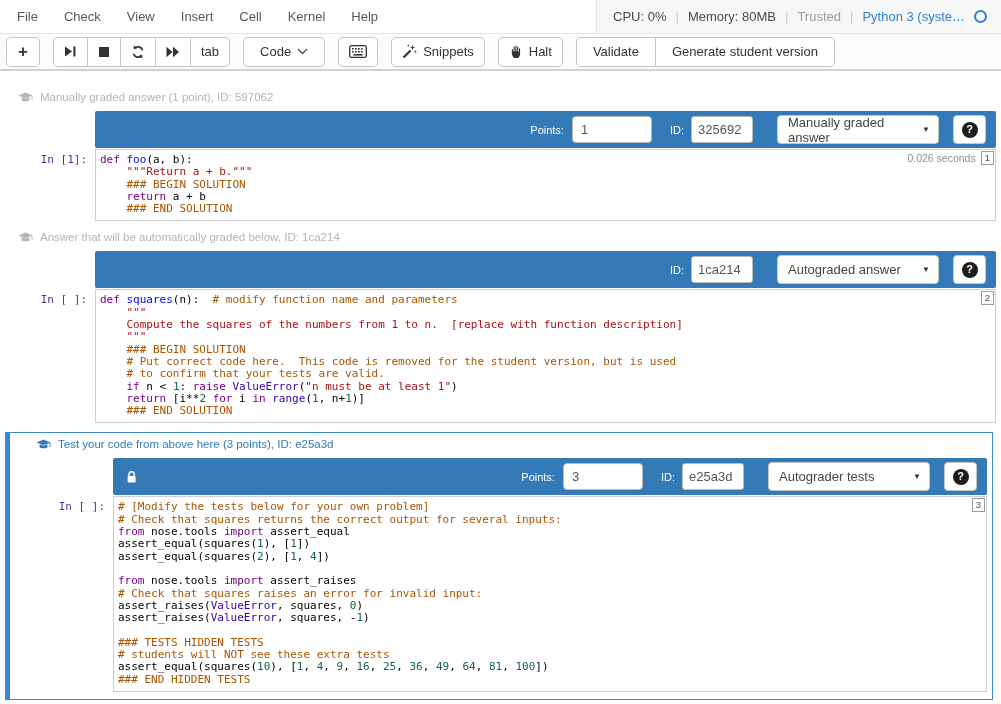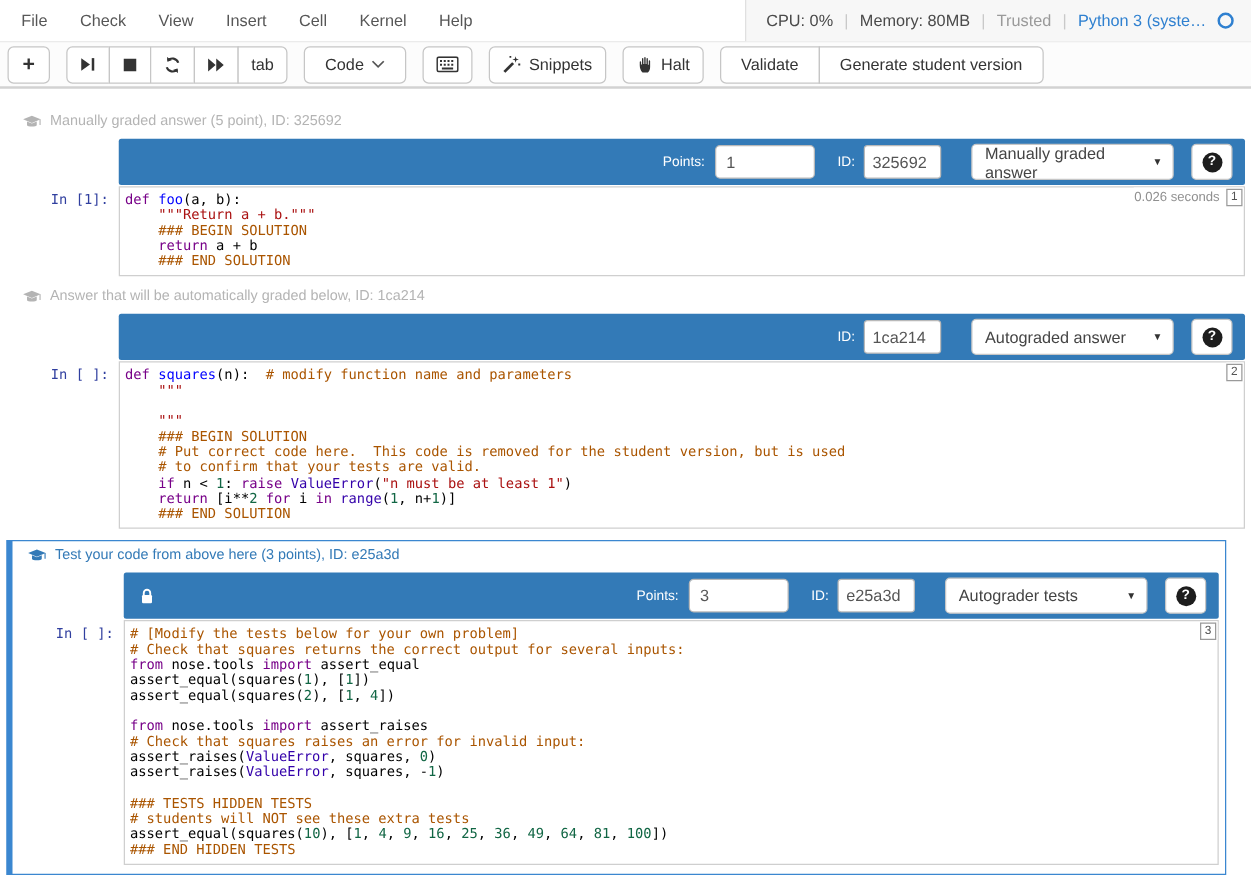--- a/index.html
+++ b/index.html
@@ -80,22 +80,22 @@
   
   .tk-kw  { color:#770088; }
   .tk-def { color:#0000ff; }
   .tk-str { color:#aa1111; }
   .tk-com { color:#aa5500; }
   .tk-num { color:#116644; }
   .tk-bi  { color:#3300aa; }
   .tk-txt { color:#000; }
 
   
-  .cell-section.selected { margin:9px 20px 0 5px; border:1px solid #3b87d0;
-                           border-left:5px solid #3b87d0; padding:4px 0 7px 4px;
+  .cell-section.selected { margin:9px 8px 0 5px; border:1px solid #3b87d0;
+                           border-left:5px solid #3b87d0; padding:4px 0 7px 18px;
                            margin-bottom:10px; }
   .cell-section.selected .cell-label { margin:1px 0 8px 8px; color:#337ab7; }
   .cell-section.selected .nbgrader-bar { margin-left:85px; margin-right:5px; }
   .cell-section.selected .prompt { width:85px; flex:0 0 85px; }
 </style>
 </head>
 <body>
 
 <div class="menubar">
   <div class="menus">
@@ -204,21 +204,21 @@
 </div>
 
 <div class="notebook" id="cells">
   <section class="cell-section">
     <div class="cell-label">
       <svg class="cap-icon" width="15" height="11" viewBox="0 0 15 11">
           <path d="M7.5 0.5 L14.5 3.4 L7.5 6.3 L0.5 3.4 Z" fill="currentColor"></path>
           <path d="M3.6 5.2 L3.6 8.2 C3.6 9.6 11.4 9.6 11.4 8.2 L11.4 5.2 L7.5 6.8 Z" fill="currentColor"></path>
           <rect x="13.6" y="3.4" width="0.9" height="4.6" fill="currentColor"></rect>
         </svg>
-      <span class="cell-label-text">Manually graded answer  (5 point), ID: 325692</span>
+      <span class="cell-label-text">Manually graded answer  (1 point), ID: 597062</span>
     </div>
 
     <div class="nbgrader-bar">
 
       <span class="bar-spacer"></span>
       <span class="bar-label pts">Points:</span>
       <input class="points-input" value="1" style="">
       <span class="bar-label id">ID:</span>
       <input class="id-input" value="325692" style="">
       <div class="type-select">
@@ -276,21 +276,21 @@
     <div class="cell-row">
       <div class="prompt">In [ ]:</div>
       <div class="code-box">
         <div class="exec-info">
 
           <span class="cell-index-badge">2</span>
         </div>
         <div class="code-lines">
             <div class="cl"><span class="tk-kw">def</span><span class="tk-txt"> </span><span class="tk-def">squares</span><span class="tk-txt">(n):  </span><span class="tk-com"># modify function name and parameters</span></div>
             <div class="cl"><span class="tk-txt">    </span><span class="tk-str">"""</span></div>
-            <div class="cl"><span class="tk-txt">    </span></div>
+            <div class="cl"><span class="tk-txt">    </span><span class="tk-str">Compute the squares of the numbers from 1 to n.  [replace with function description]</span></div>
             <div class="cl"><span class="tk-txt">    </span><span class="tk-str">"""</span></div>
             <div class="cl"><span class="tk-txt">    </span><span class="tk-com">### BEGIN SOLUTION</span></div>
             <div class="cl"><span class="tk-txt">    </span><span class="tk-com"># Put correct code here.  This code is removed for the student version, but is used</span></div>
             <div class="cl"><span class="tk-txt">    </span><span class="tk-com"># to confirm that your tests are valid.</span></div>
             <div class="cl"><span class="tk-txt">    </span><span class="tk-kw">if</span><span class="tk-txt"> n &lt; </span><span class="tk-num">1</span><span class="tk-txt">: </span><span class="tk-kw">raise</span><span class="tk-txt"> </span><span class="tk-bi">ValueError</span><span class="tk-txt">(</span><span class="tk-str">"n must be at least 1"</span><span class="tk-txt">)</span></div>
             <div class="cl"><span class="tk-txt">    </span><span class="tk-kw">return</span><span class="tk-txt"> [i**</span><span class="tk-num">2</span><span class="tk-txt"> </span><span class="tk-kw">for</span><span class="tk-txt"> i </span><span class="tk-kw">in</span><span class="tk-txt"> </span><span class="tk-bi">range</span><span class="tk-txt">(</span><span class="tk-num">1</span><span class="tk-txt">, n+</span><span class="tk-num">1</span><span class="tk-txt">)]</span></div>
             <div class="cl"><span class="tk-txt">    </span><span class="tk-com">### END SOLUTION</span></div>
           </div>
       </div>
     </div>

